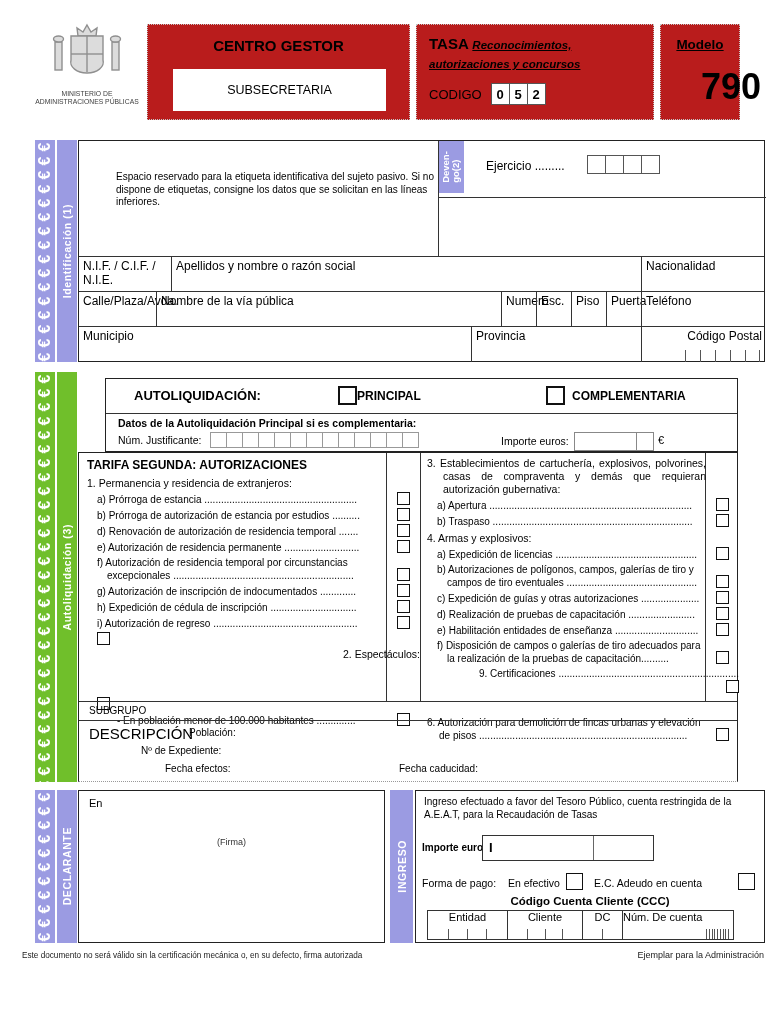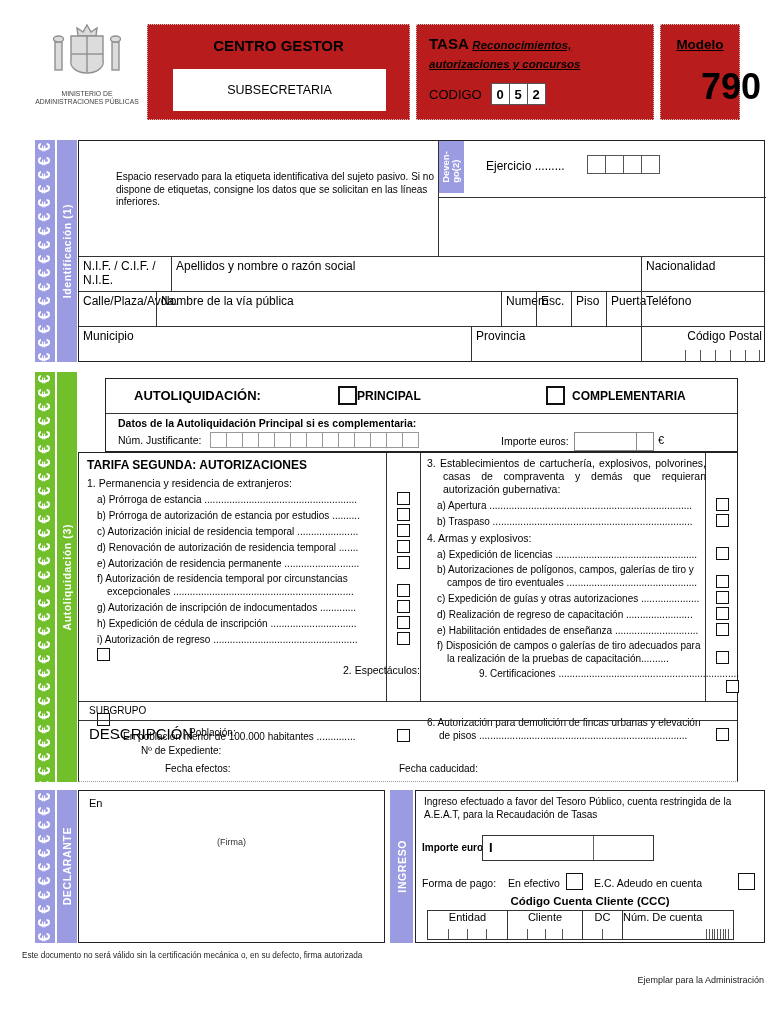--- a/index.html
+++ b/index.html
@@ -306,26 +306,20 @@
               <span class="cb"></span>
             </div>
           </div>
         <div class="trow">
             <div class="ttxt it">b) Prórroga de autorización de estancia por estudios ..........</div>
             <div class="tlane">
               <span class="cb"></span>
             </div>
           </div>
         <div class="trow">
-            <div class="ttxt it">c) Autorización inicial de residencia temporal ......................</div>
-            <div class="tlane">
-              <span class="cb"></span>
-            </div>
-          </div>
-        <div class="trow">
             <div class="ttxt it">d) Renovación de autorización de residencia temporal .......</div>
             <div class="tlane">
               <span class="cb"></span>
             </div>
           </div>
         <div class="trow">
             <div class="ttxt it">e) Autorización de residencia permanente ...........................</div>
             <div class="tlane">
               <span class="cb"></span>
             </div>
@@ -409,21 +403,21 @@
               <span class="cb"></span>
             </div>
           </div>
         <div class="trow">
             <div class="ttxt it">c) Expedición de guías y otras autorizaciones .....................</div>
             <div class="tlane">
               <span class="cb"></span>
             </div>
           </div>
         <div class="trow">
-            <div class="ttxt it">d) Realización de regreso de capacitación ........................</div>
+            <div class="ttxt it">d) Realización de pruebas de capacitación ........................</div>
             <div class="tlane">
               <span class="cb"></span>
             </div>
           </div>
         <div class="trow">
             <div class="ttxt it">e) Habilitación entidades de enseñanza ..............................</div>
             <div class="tlane">
               <span class="cb"></span>
             </div>
           </div>
@@ -555,15 +549,15 @@
             <span class="tick" style="width:0;height:10px;"></span>
             <span style="flex:1;"></span>
             <span class="tick" style="width:0;height:10px;"></span>
             <span style="flex:1;"></span>
           </div>
       </div>
     </div>
   </div>
 
   <div class="abs footer" style="left:22px;top:951px;">Este documento no será válido sin la certificación mecánica o, en su defecto, firma autorizada</div>
-  <div class="abs footer" style="right:6px;top:950px;font-size:9px;margin-top:25px;">Ejemplar para la Administración</div>
+  <div class="abs footer" style="right:6px;top:950px;font-size:9px;">Ejemplar para la Administración</div>
 
 </div>
 
 </body></html>

